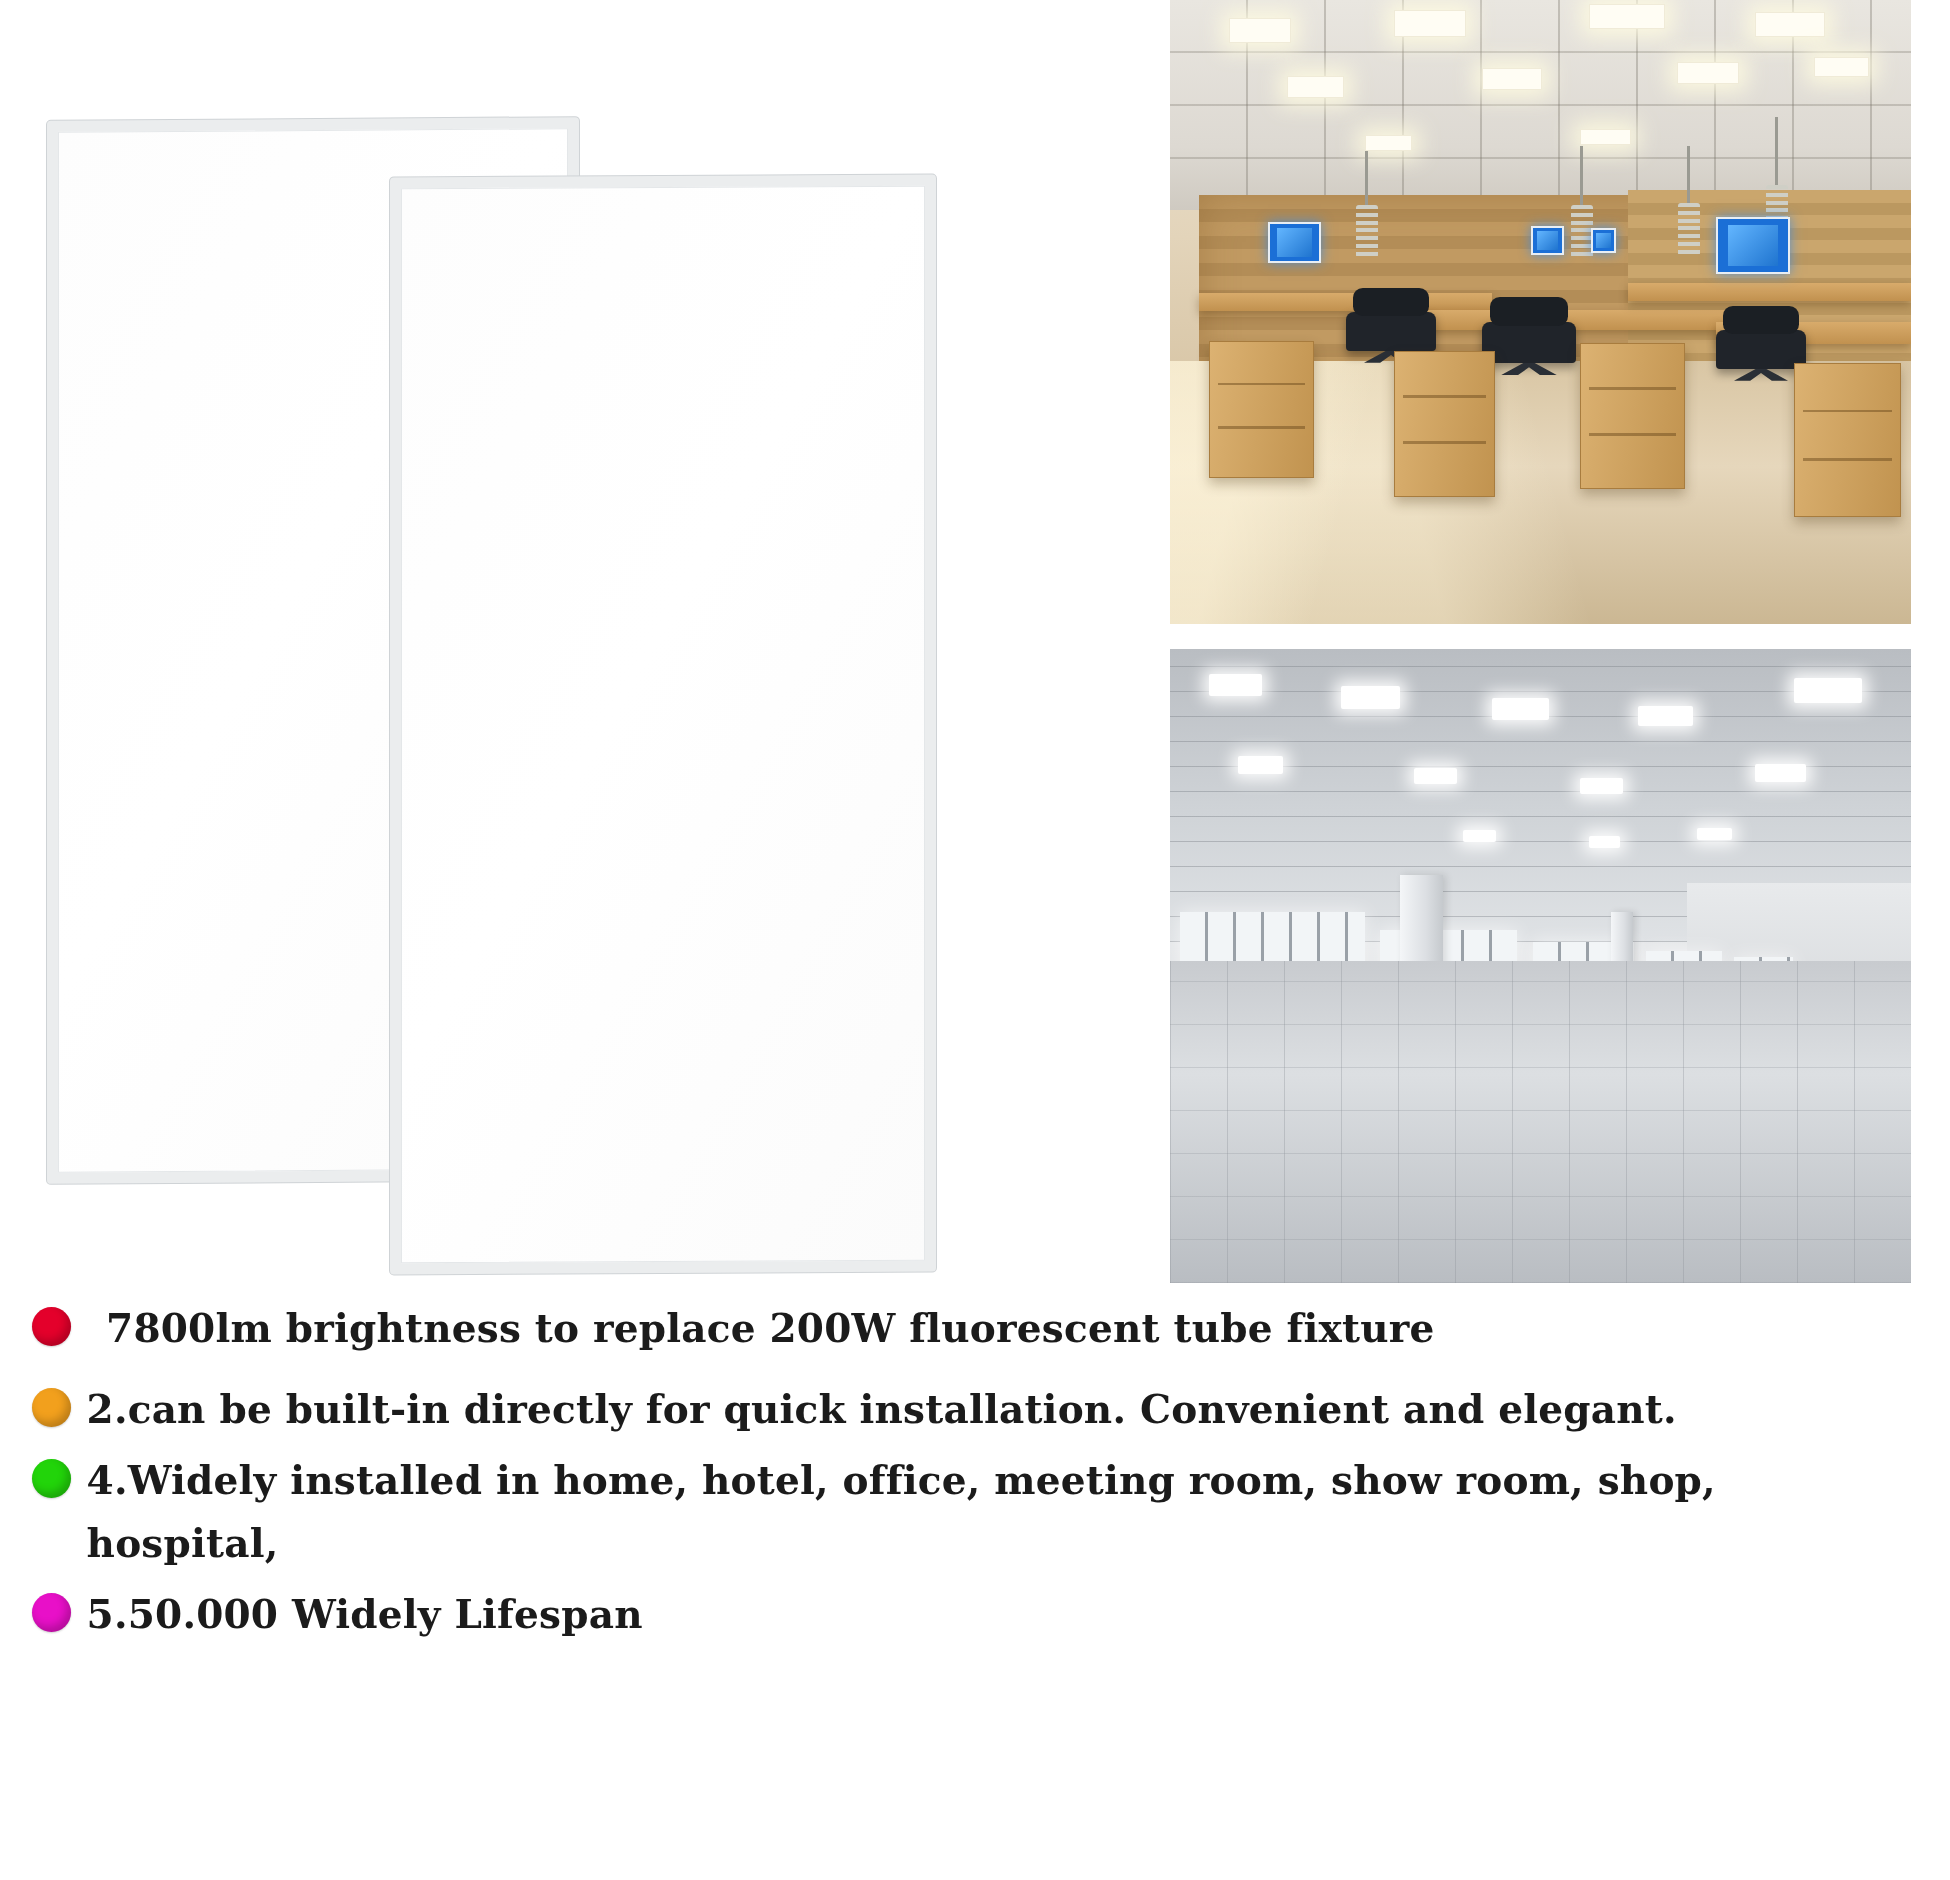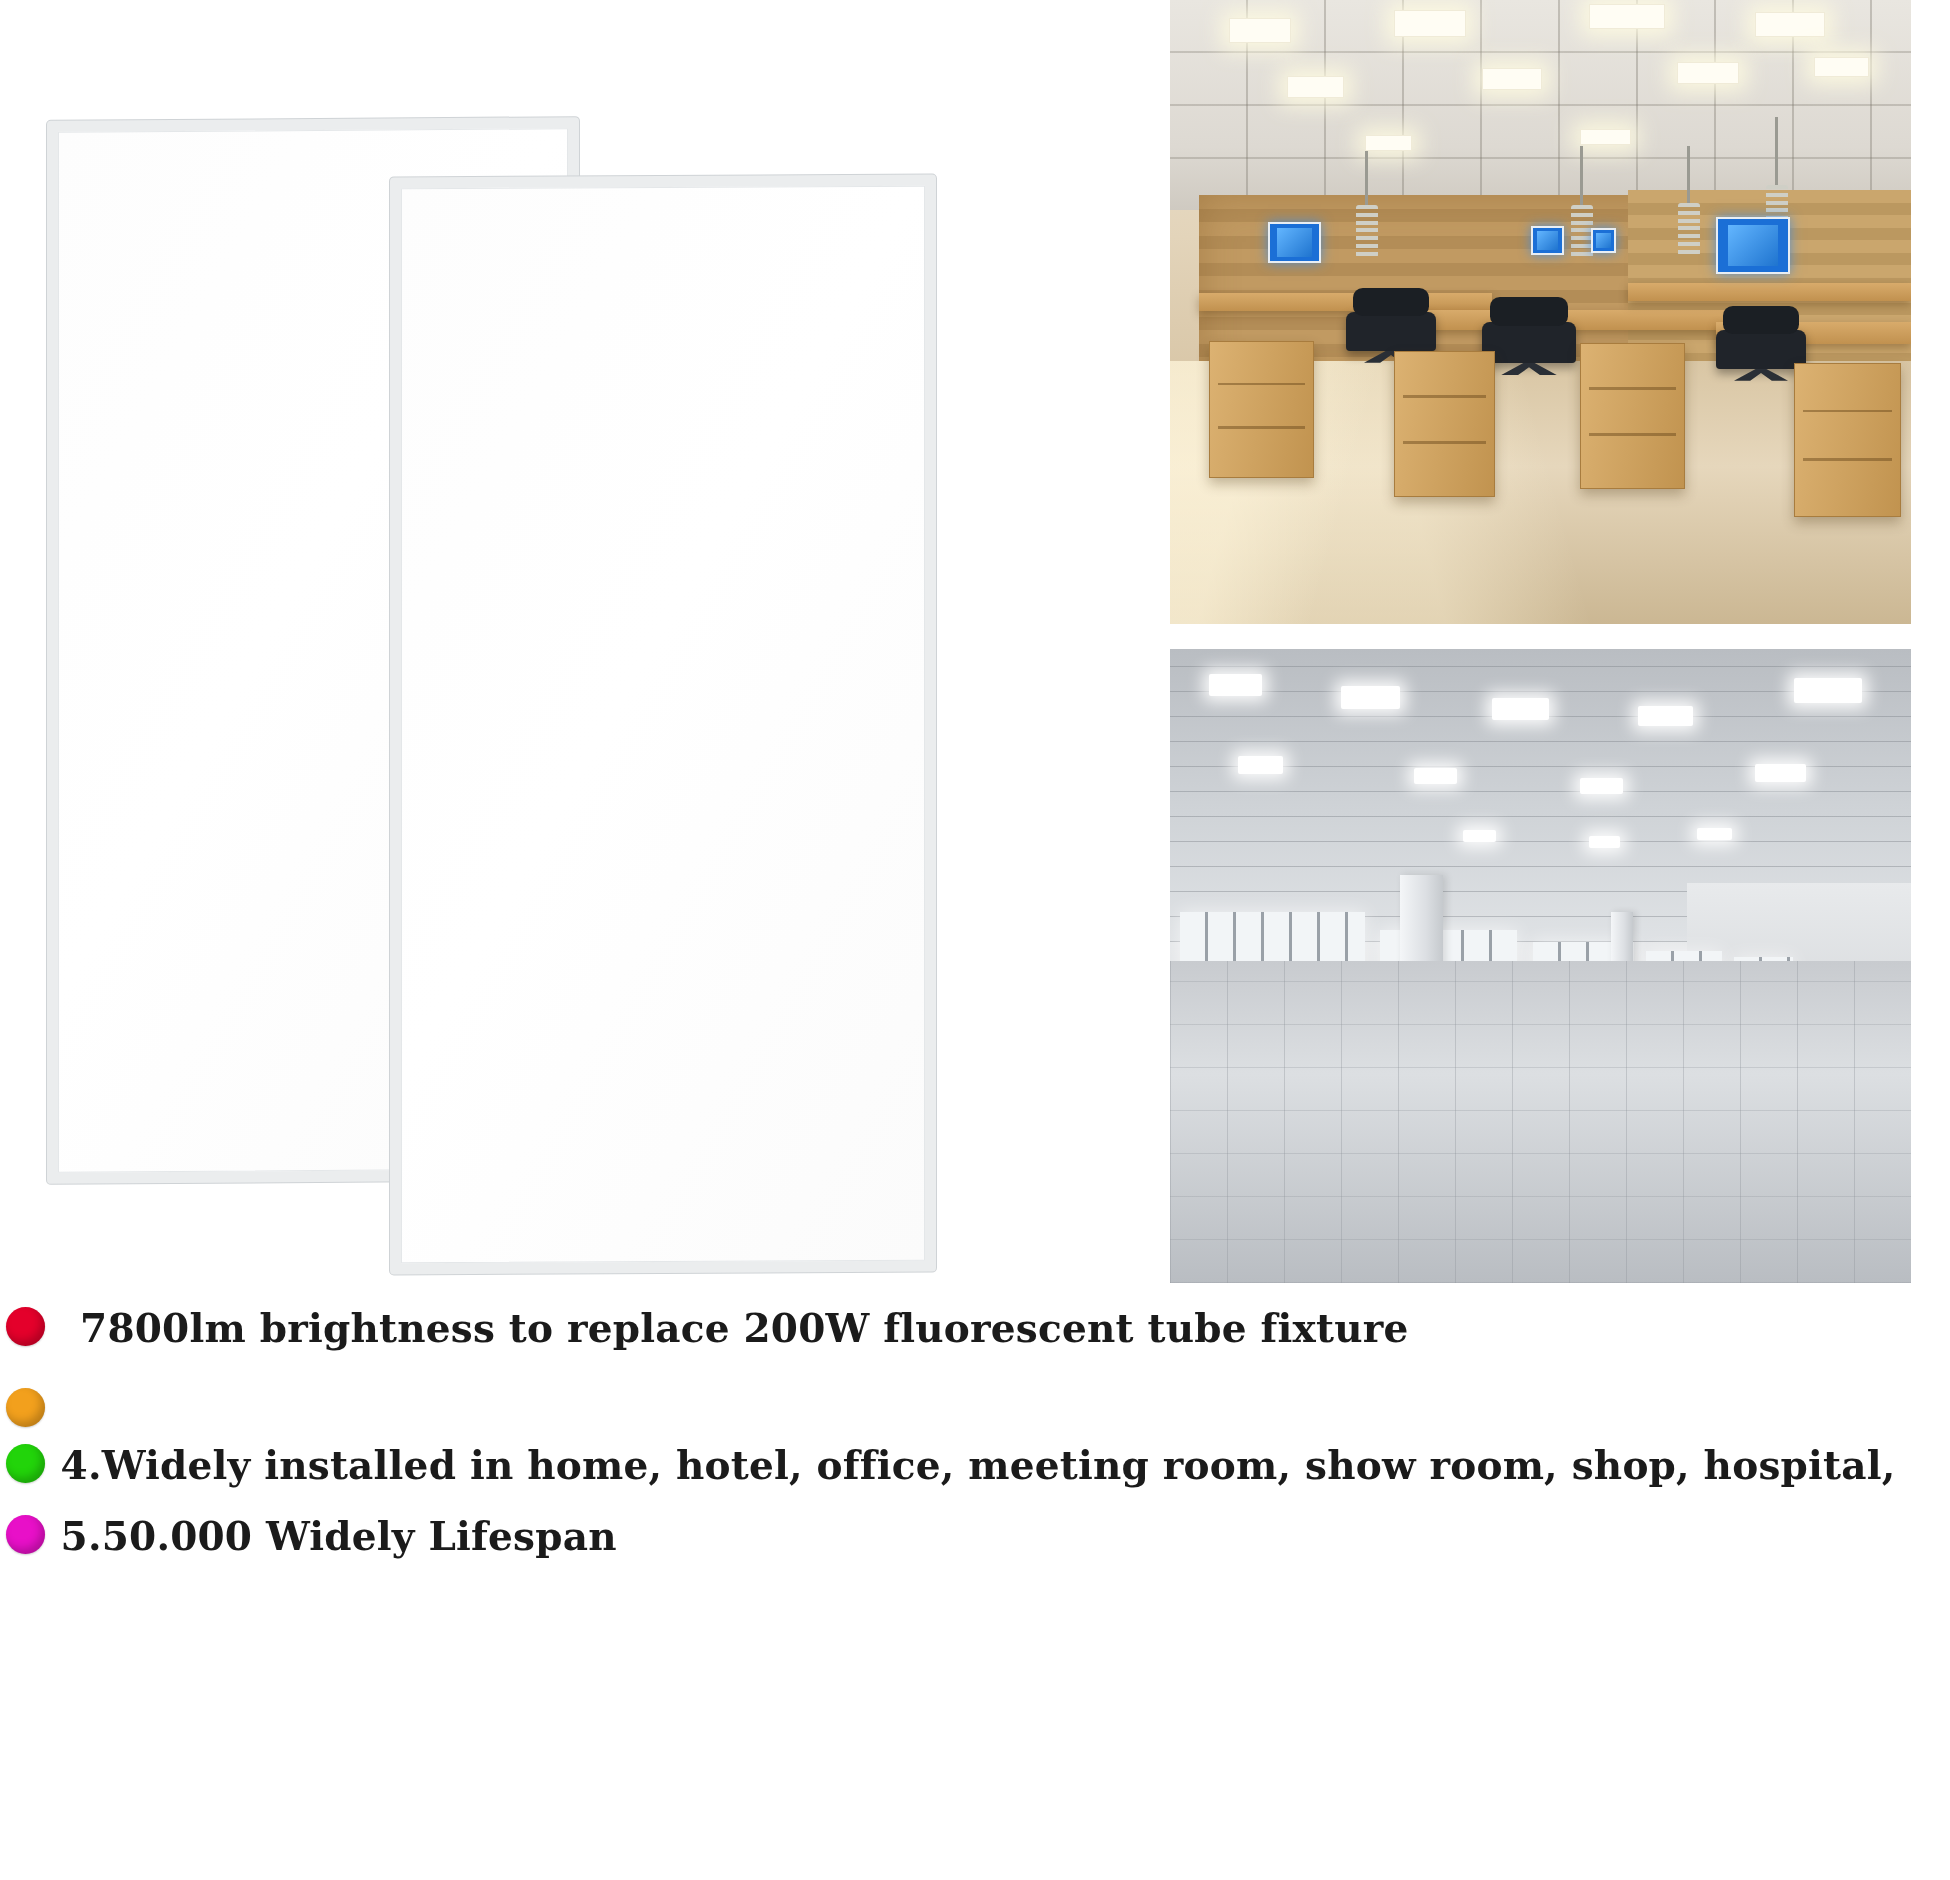--- a/index.html
+++ b/index.html
@@ -197,21 +197,21 @@
   .hall-wall-right {
     position: absolute; right: 0; top: 234px; width: 224px; height: 205px;
     background: linear-gradient(180deg,#e8eaec,#cfd2d5);
   }
 
   
   #features {
     position: absolute;
     left: 0; top: 1297px;
     width: 1950px; height: 583px;
-    padding: 0 6px;
+    padding: 0 32px;
   }
   .feature-row {
     display: flex;
     align-items: flex-start;
     margin-bottom: 7.8px;
   }
   .bullet {
     flex: 0 0 auto;
     width: 39px; height: 39px;
     border-radius: 50%;
@@ -354,20 +354,21 @@
 
   <div class="feature-row">
     <span class="bullet" style="background:#e4002b"></span>
     <div>
       <div class="feature-text"><span class="indent"></span><span>7800lm brightness to replace 200W fluorescent tube fixture</span></div>
     </div>
   </div>
 
   <div class="feature-row" style="margin-top:17.6px">
     <span class="bullet" style="background:#f2a01d"></span>
+    <div class="feature-text"><span>2.can be built-in directly for quick installation. Convenient and elegant.</span></div>
   </div>
 
 
   <div class="feature-row">
     <span class="bullet" style="background:#22d40a"></span>
     <div class="feature-text"><span>4.Widely installed in home, hotel, office, meeting room, show room, shop, hospital,</span></div>
   </div>
 
   <div class="feature-row">
     <span class="bullet" style="background:#e810c8"></span>

